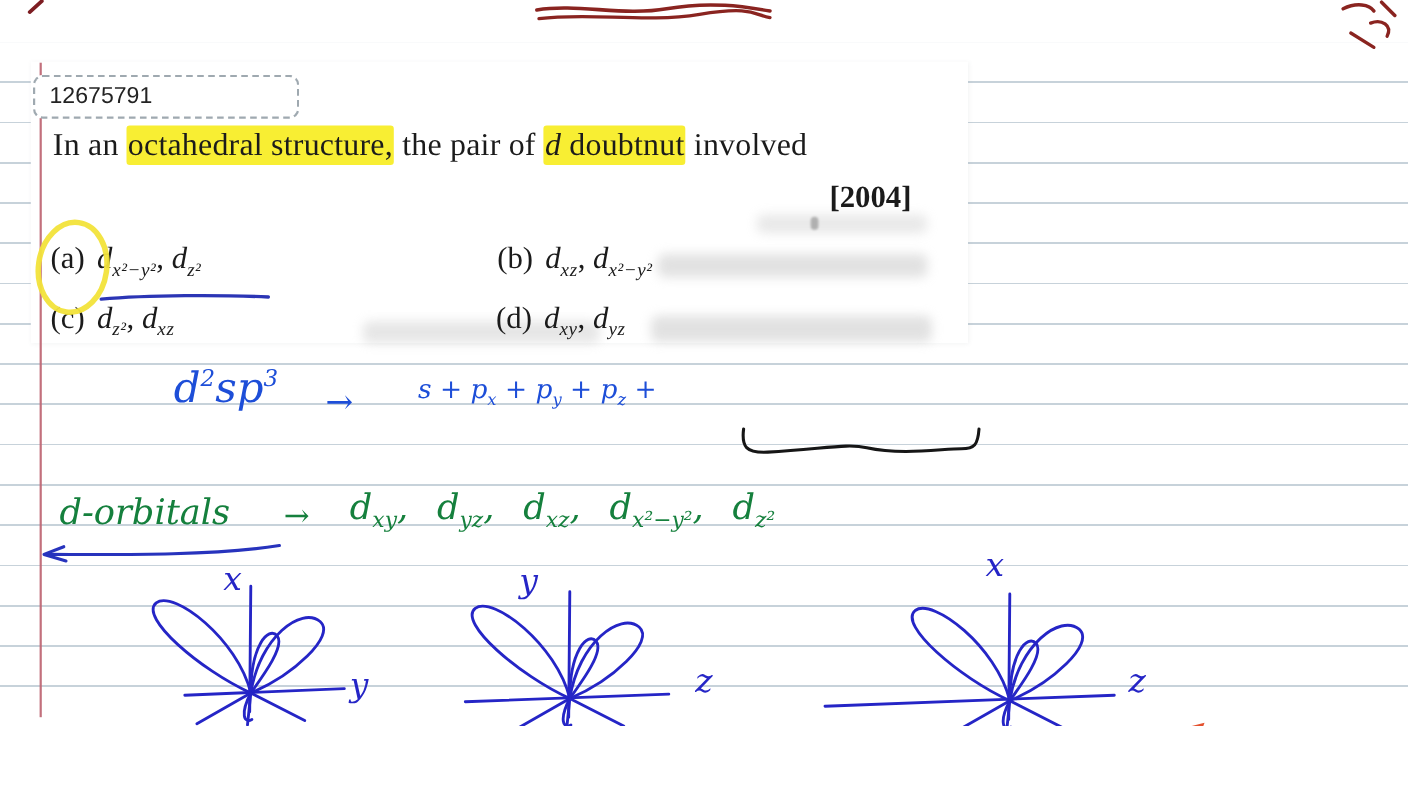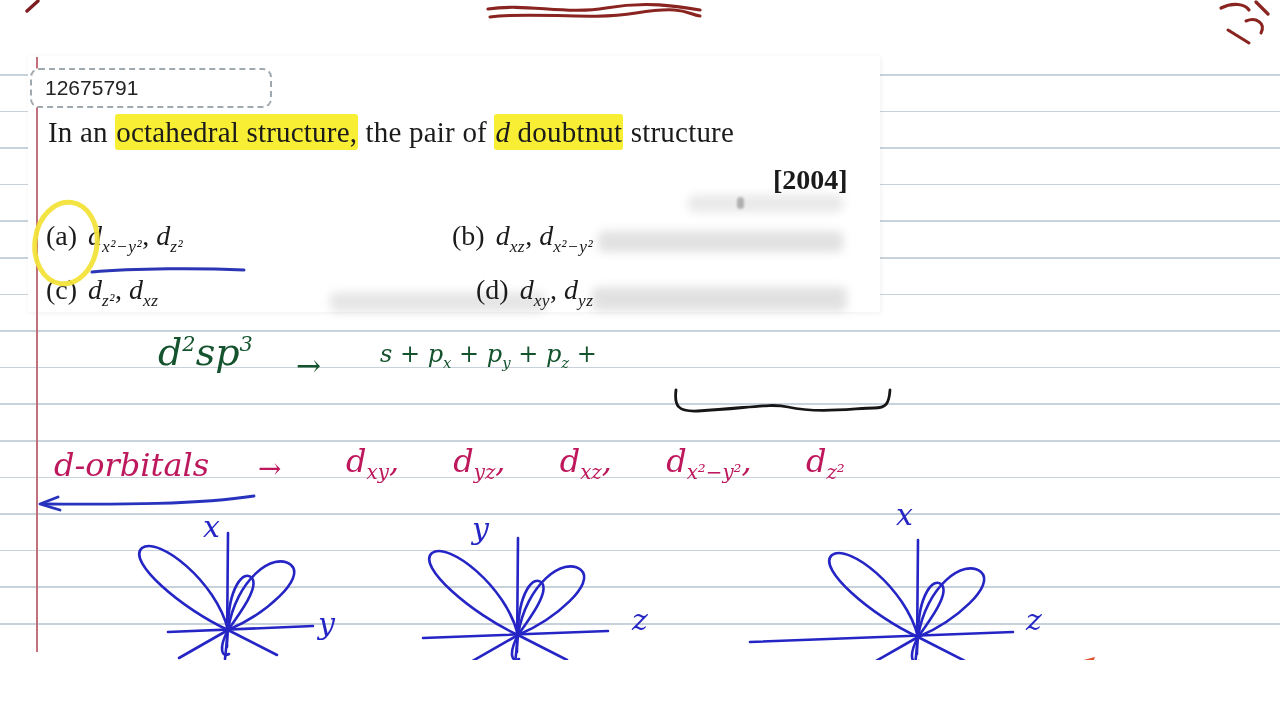--- a/index.html
+++ b/index.html
@@ -18,32 +18,32 @@
         background:rgba(191,104,117,.95);}
   
   .idbox{position:absolute;left:30px;top:68px;width:242px;height:40px;border:2px dashed #9fa9b0;
         border-radius:9px;background:#fff;display:flex;align-items:center;padding-left:13px;
         box-sizing:border-box;font-family:"Liberation Sans",sans-serif;font-size:21px;color:#232323;}
   
   .qline{position:absolute;font-size:29px;letter-spacing:.2px;white-space:nowrap;}
   .hl{background:#f8ee33;border-radius:3px;padding:2px 1px;}
   .qline i{font-style:italic;}
   .qline sup{font-size:.6em;}
-  .year{position:absolute;left:754px;top:164px;font-size:28px;font-weight:bold;margin-left:19px;}
+  .year{position:absolute;left:754px;top:164px;font-size:28px;font-weight:bold;}
   .opt{position:absolute;font-size:28px;white-space:nowrap;}
   .olabel{margin-right:11px;}
   .od{font-style:italic;}
   .osub{font-size:.62em;font-style:italic;letter-spacing:.5px;}
   
-  .hand{position:absolute;font-family:"DejaVu Serif",serif;font-style:italic;color:#14532d;
+  .hand{position:absolute;font-family:"DejaVu Serif",serif;font-style:italic;color:#1d4ed8;
         white-space:nowrap;}
   .hand sup{font-size:.55em;}
   .hand sub{font-size:.62em;}
-  .blue{color:#be185d;}
-  .bitem{margin-right:16px;margin-left:28px;}
+  .blue{color:#15803d;}
+  .bitem{margin-right:16px;}
   .axis-label{position:absolute;font-family:"DejaVu Serif",serif;font-style:italic;
         font-size:30px;color:#2525c6;}
   svg{position:absolute;overflow:visible;}
   
   .logo{position:absolute;left:1040px;top:652px;display:flex;align-items:center;}
   .logo-text{font-family:"DejaVu Sans",sans-serif;font-size:40px;font-weight:600;
         color:#e4512e;letter-spacing:-1.5px;margin-left:6px;}
 </style>
 </head>
 <body>
@@ -74,34 +74,34 @@
     <path d="M40,2 L52,14" stroke="#8a2420" stroke-width="3.2" fill="none" stroke-linecap="round"></path>
     <path d="M30,21 C40,17 50,23 45,33" stroke="#8a2420" stroke-width="3" fill="none" stroke-linecap="round"></path>
     <path d="M12,30 L33,43" stroke="#8a2420" stroke-width="3" fill="none" stroke-linecap="round"></path>
   </svg>
 
   <div class="idbox">
     <span>12675791</span>
   </div>
 
   <div class="qline" style="left:48px;top:116px">
-    <span>In an </span><span class="hl">octahedral structure,</span><span> the pair of </span><span class="hl"><i>d</i><span> doubtnut</span></span><span> structure</span>
+    <span>In an </span><span class="hl">octahedral structure,</span><span> the pair of </span><span class="hl"><i>d</i><span> doubtnut</span></span><span> involved</span>
   </div>
   <div class="year">[2004]</div>
 
   <div class="opt" style="left:46px;top:220px">
     <span class="olabel">(a)</span><i class="od">d</i><sub class="osub">x²−y²</sub><span>, </span><i class="od">d</i><sub class="osub">z²</sub>
   </div>
   <div class="opt" style="left:452px;top:220px">
     <span class="olabel">(b)</span><i class="od">d</i><sub class="osub">xz</sub><span>, </span><i class="od">d</i><sub class="osub">x²−y²</sub>
   </div>
   <div class="opt" style="left:46px;top:274px">
     <span class="olabel">(c)</span><i class="od">d</i><sub class="osub">z²</sub><span>, </span><i class="od">d</i><sub class="osub">xz</sub>
   </div>
-  <div class="opt" style="left:476px;top:274px">
+  <div class="opt" style="left:451px;top:274px">
     <span class="olabel">(d)</span><i class="od">d</i><sub class="osub">xy</sub><span>, </span><i class="od">d</i><sub class="osub">yz</sub>
   </div>
 
   <svg style="left:28px;top:196px" width="76" height="94" viewBox="0 0 76 94">
     <ellipse cx="38" cy="47" rx="31" ry="41" fill="none" stroke="#f2e33a" stroke-width="5" transform="rotate(8 38 47)" opacity="0.95"></ellipse>
   </svg>
 
   <svg style="left:90px;top:266px" width="158" height="10" viewBox="0 0 158 10">
     <path d="M2,6 C45,2 112,2 154,4" stroke="#2b35b5" stroke-width="3" fill="none" stroke-linecap="round"></path>
   </svg>

